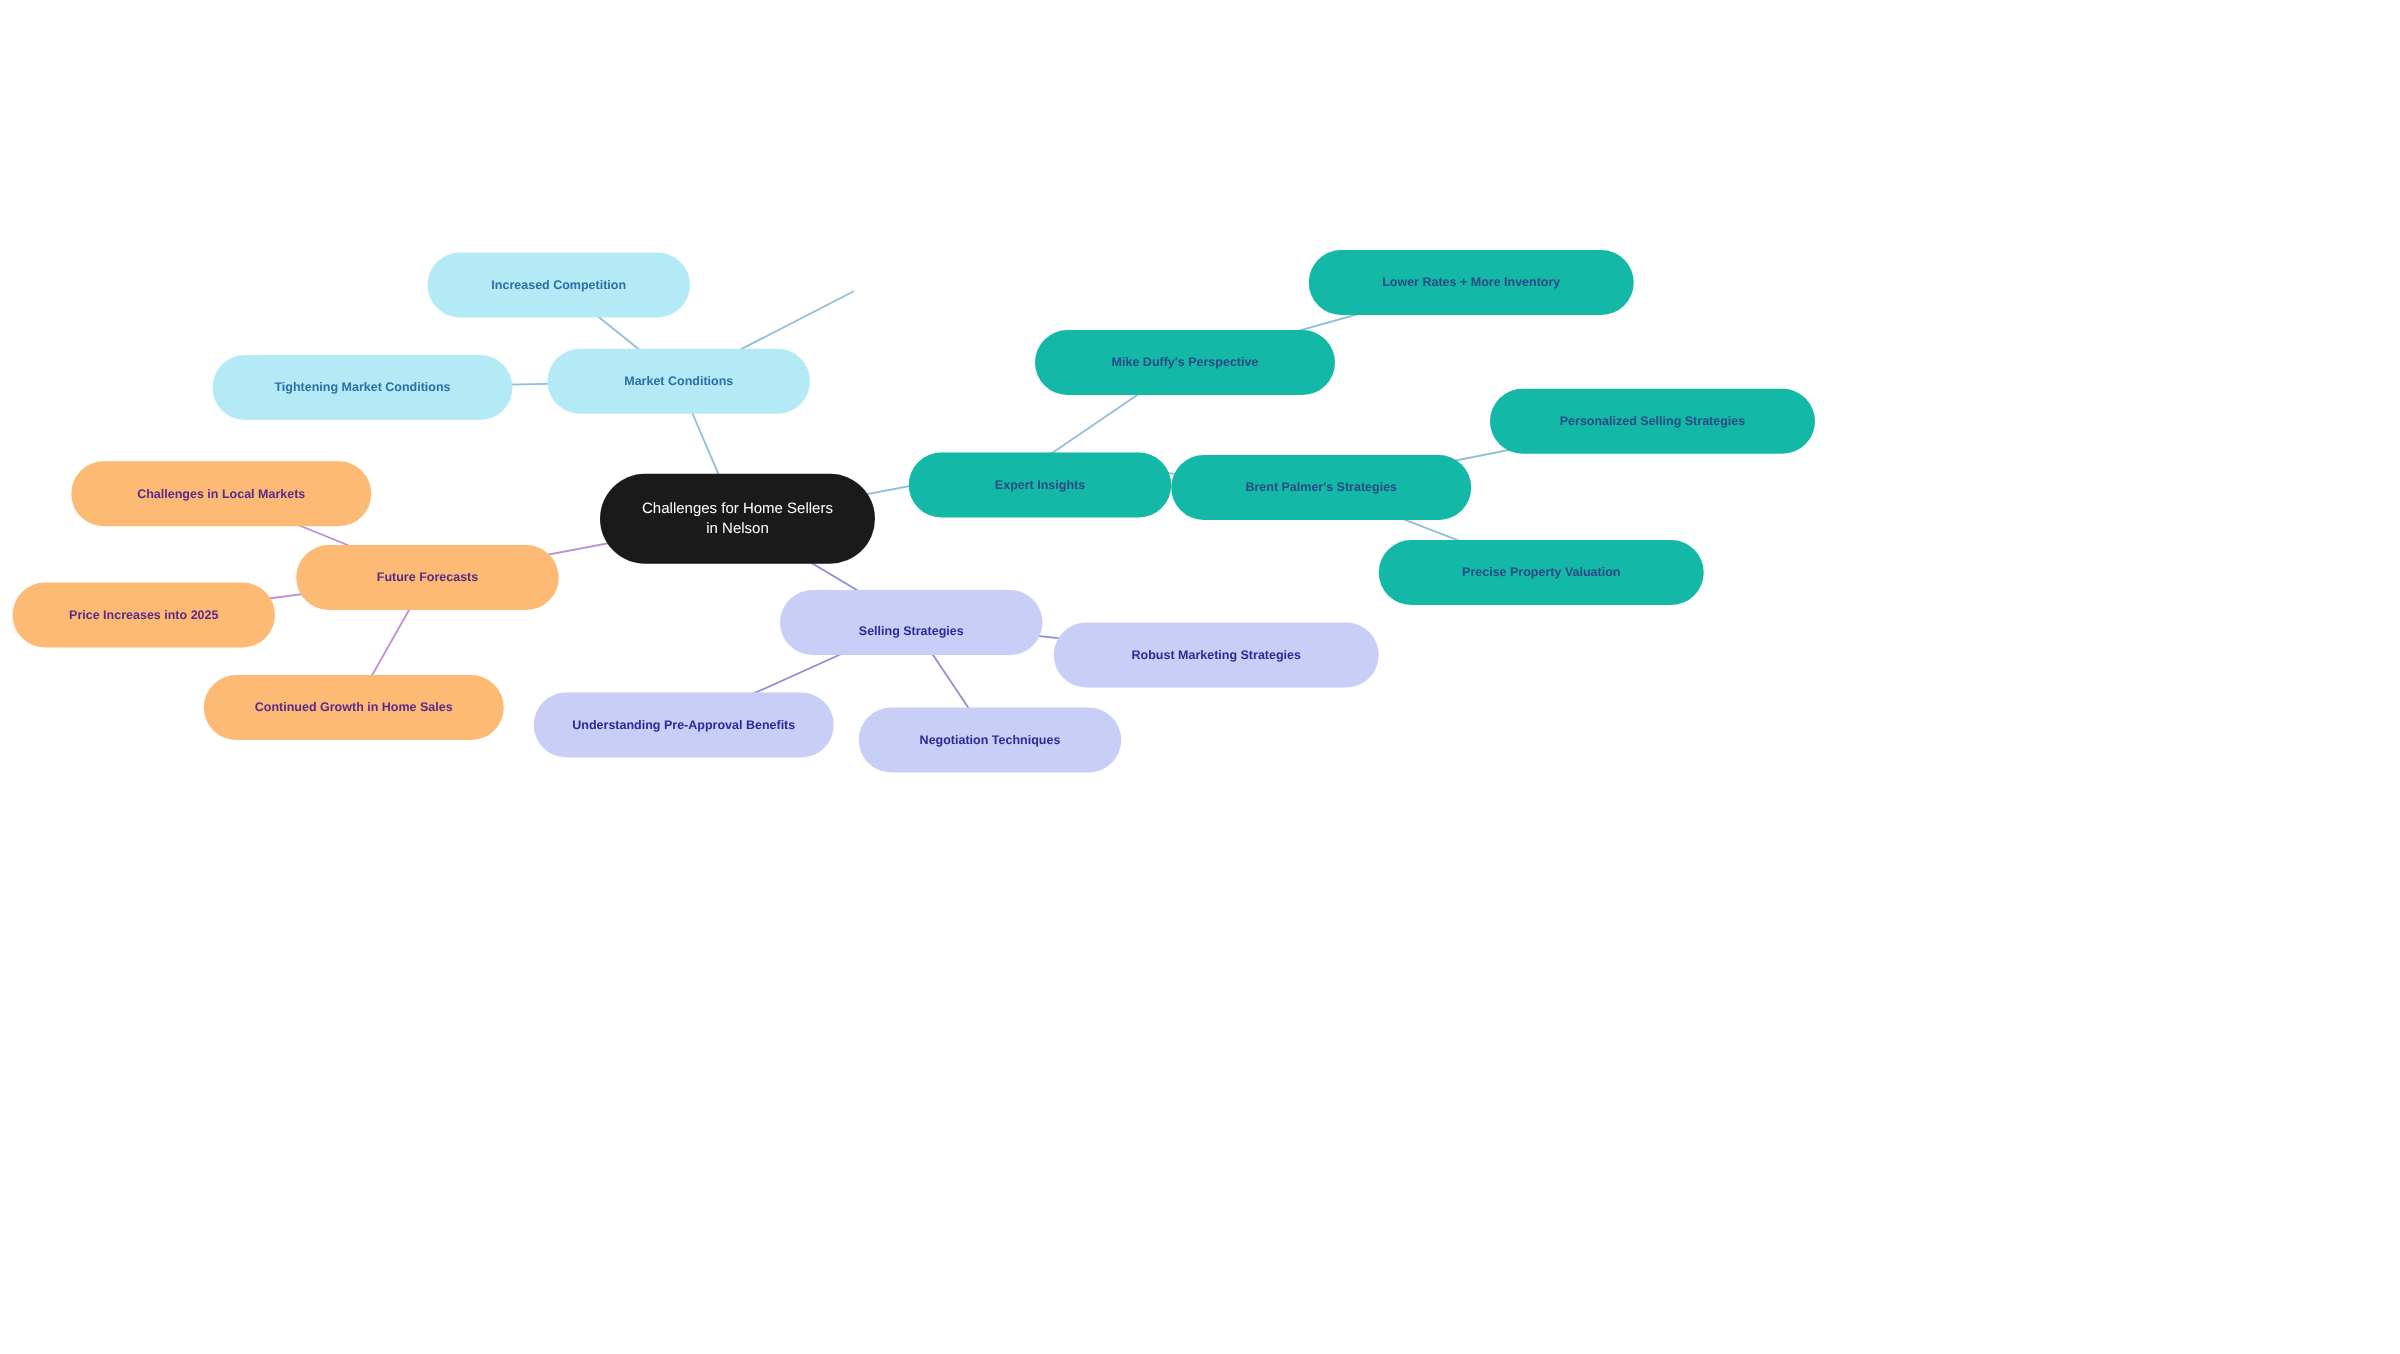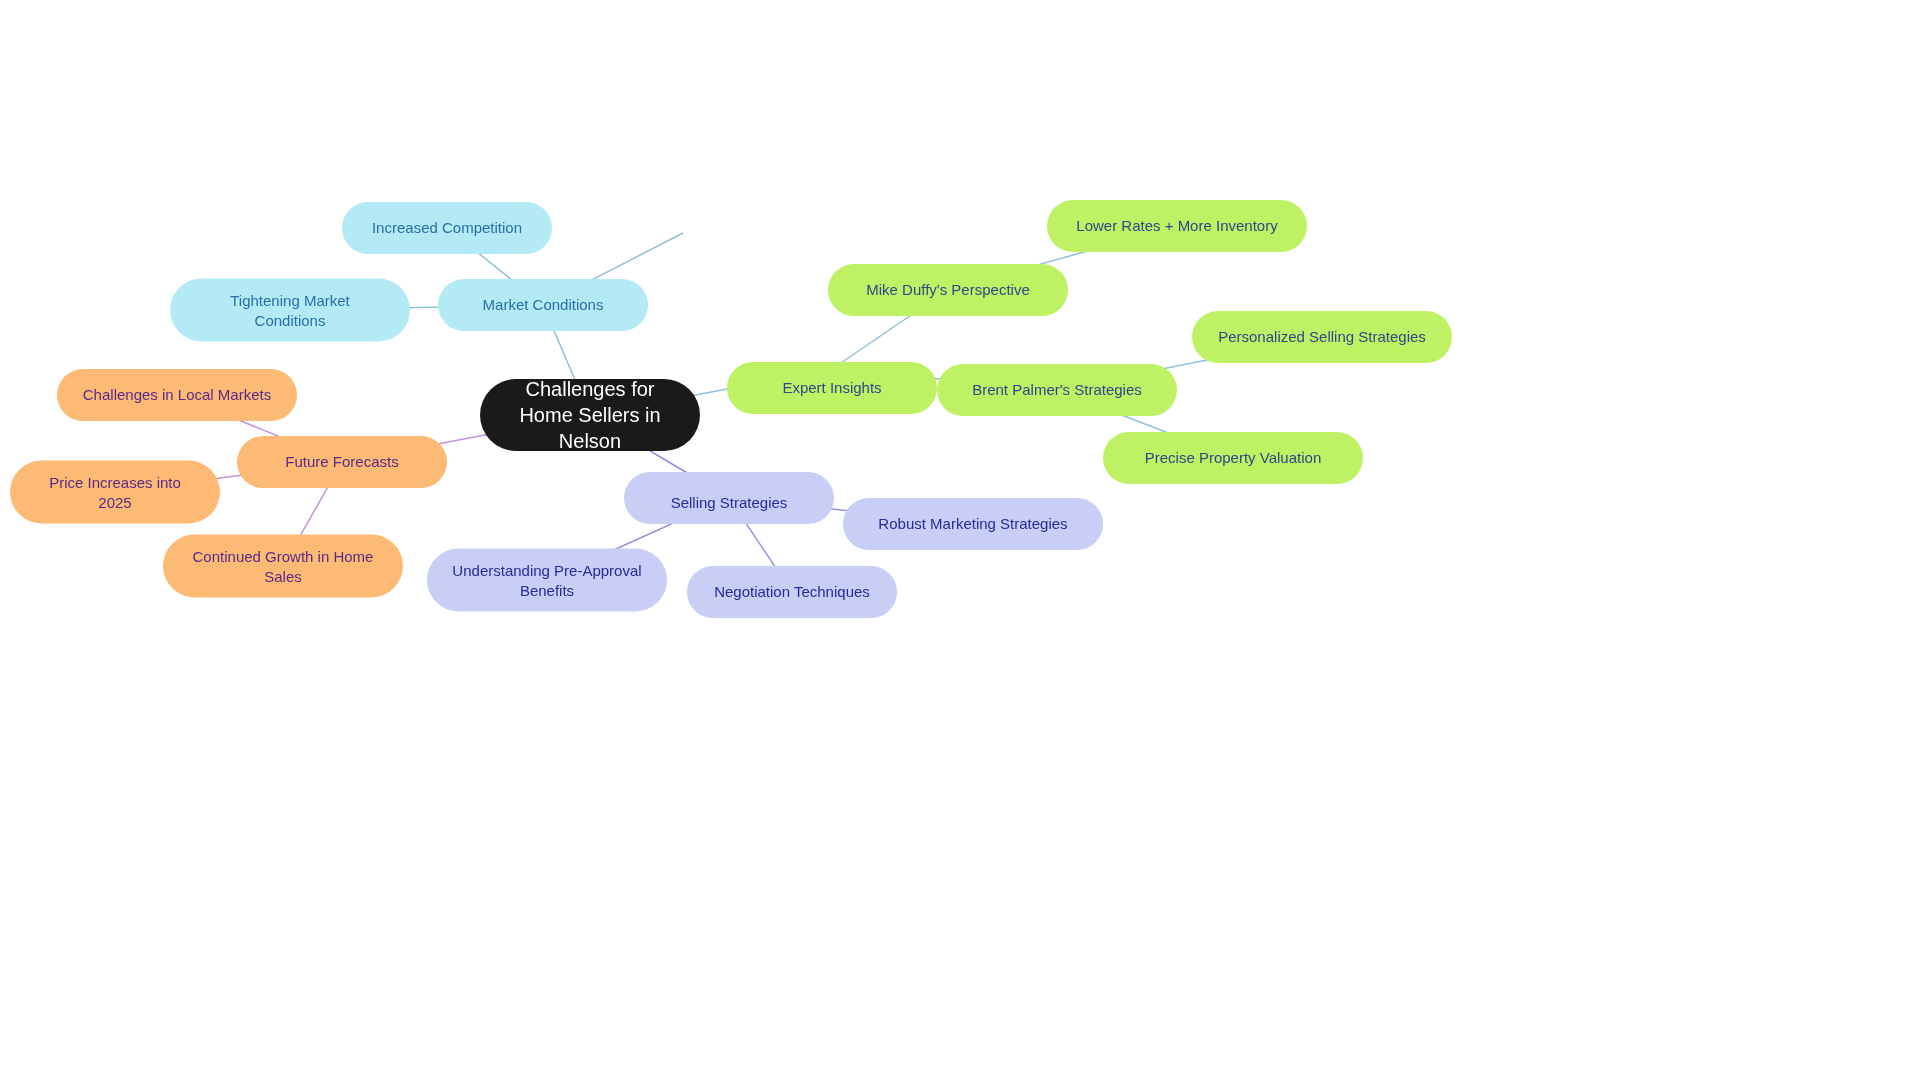--- a/index.html
+++ b/index.html
@@ -22,42 +22,43 @@
       width: 100%; height: 100%;
       pointer-events: none;
     }
     .node {
       position: absolute;
       border-radius: 50px;
       display: flex;
       align-items: center;
       justify-content: center;
       text-align: center;
-      font-size: 15px;
+      font-size: 10px;
       line-height: 1.3;
       cursor: pointer;
       transform: translate(-50%, -50%);
+      font-weight: bold;
     }
     .node-center {
       background: #1a1a1a;
       color: #ffffff;
-      font-size: 20px;
+      font-size: 12px;
       font-weight: 500;
       padding: 18px 28px;
       width: 220px;
       height: 72px;
     }
     .node-cyan {
       background: #b3eaf5;
       color: #2a6fa8;
       border: none;
       padding: 12px 24px;
     }
     .node-blue-light {
-      background: #bef264;
+      background: #14b8a6;
       color: #2a4a8a;
       border: none;
       padding: 12px 24px;
     }
     .node-purple {
       background: #fdba74;
       color: #5a2a8a;
       border: none;
       padding: 12px 24px;
     }

